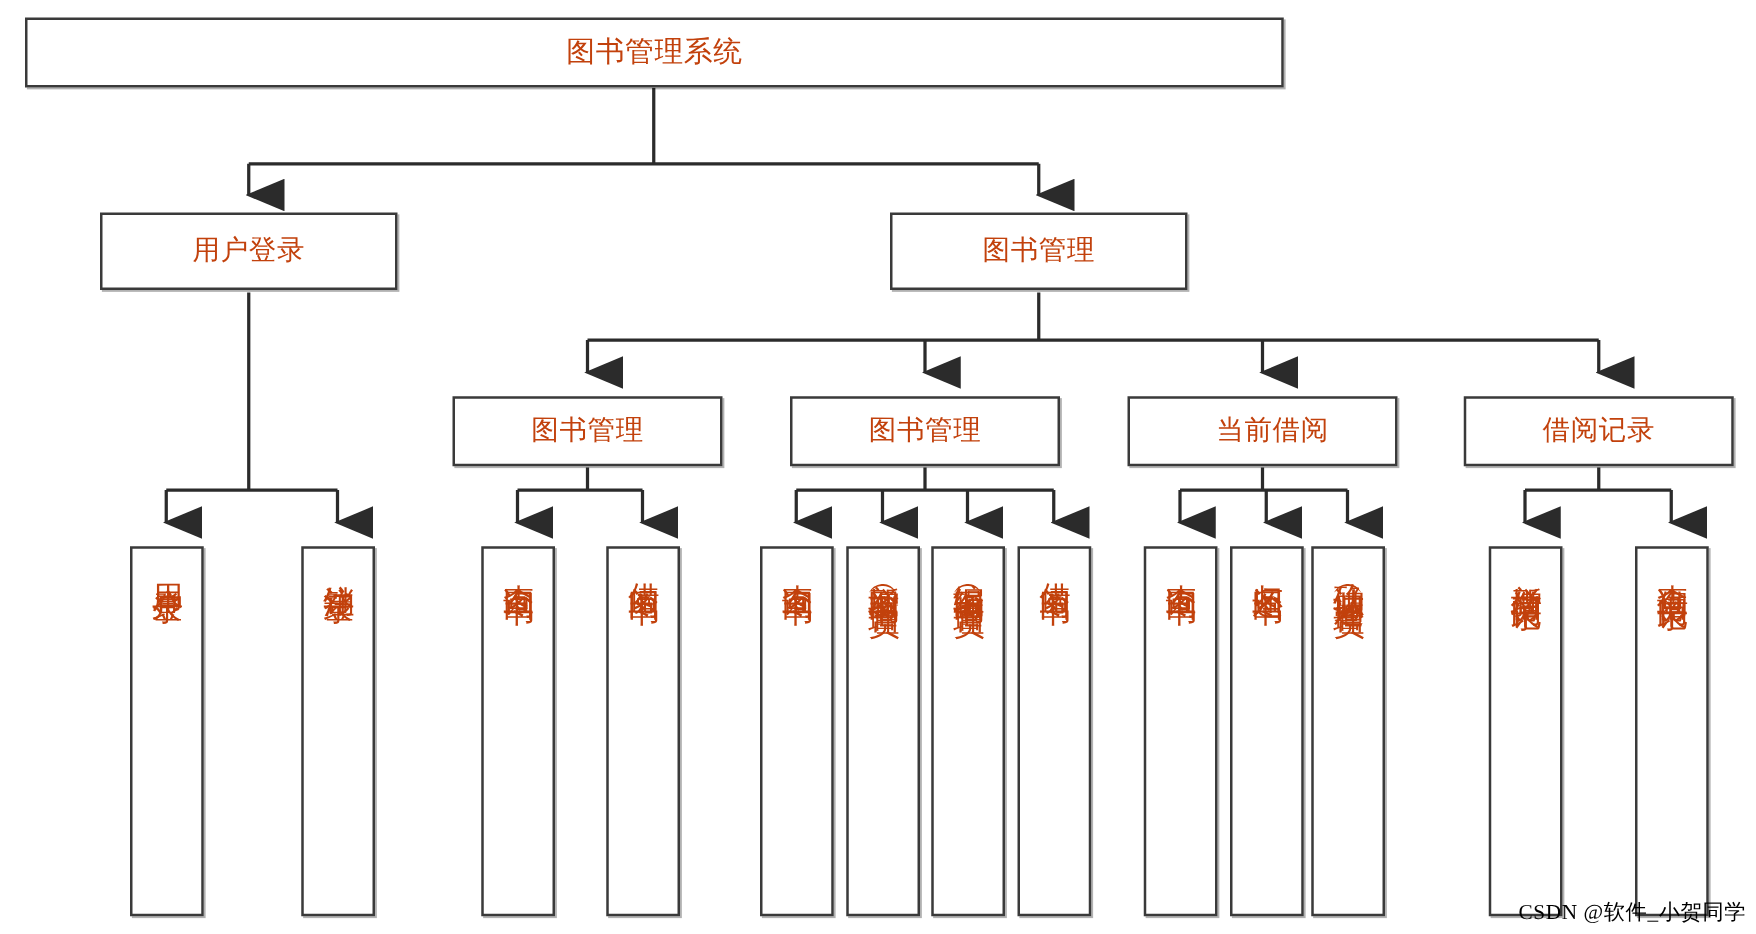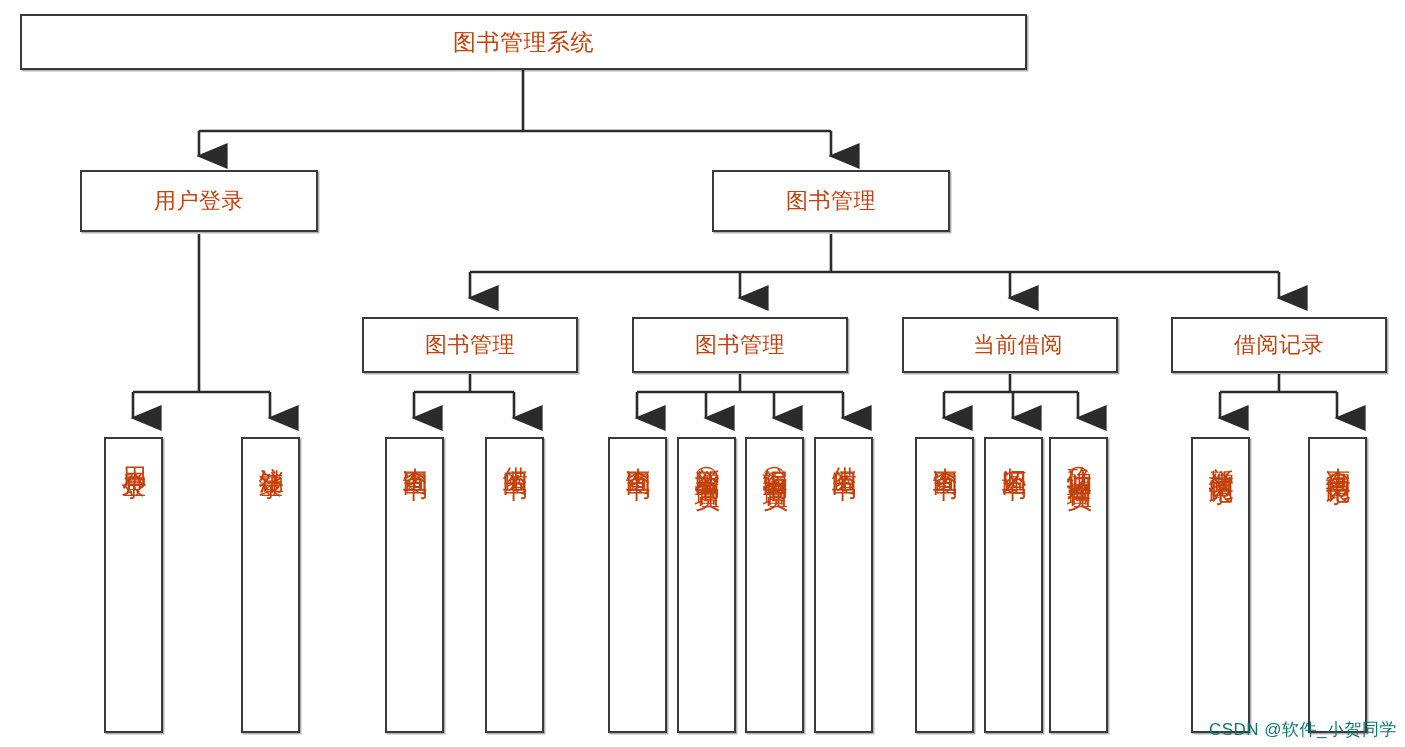--- a/index.html
+++ b/index.html
@@ -59,24 +59,24 @@
     font-size: 25px;
     letter-spacing: 3px;
     line-height: 1.05;
     white-space: pre;
   }
   .watermark {
     position: absolute;
     right: 8px;
     bottom: 6px;
     font-size: 17px;
-    color: #0f766e;
+    color: #000000;
     letter-spacing: 0.5px;
     white-space: nowrap;
-    font-family: Liberation Sans, sans-serif;
+    font-family: Liberation Serif, serif;
   }
 </style>
 </head>
 <body>
 
 <div id="canvas">
 
   <svg class="wires" viewBox="0 0 1405 747">
     <defs>
       <marker id="arrow" viewBox="0 0 10 12" refX="5" refY="11" markerWidth="10" markerHeight="12" orient="auto-start-reverse">

